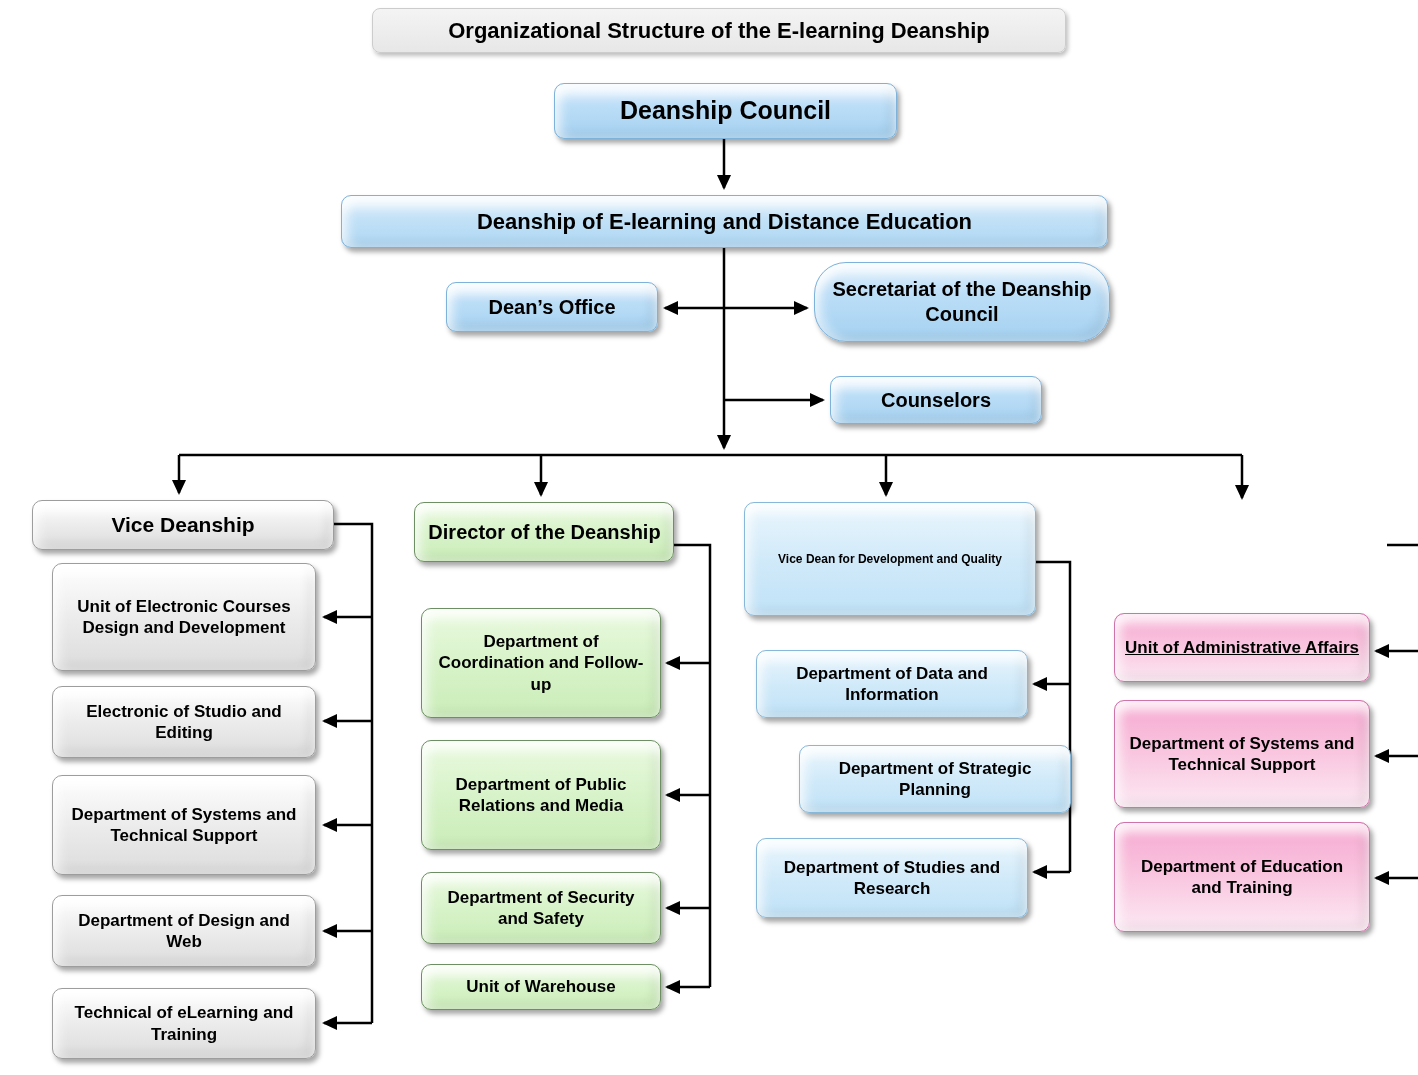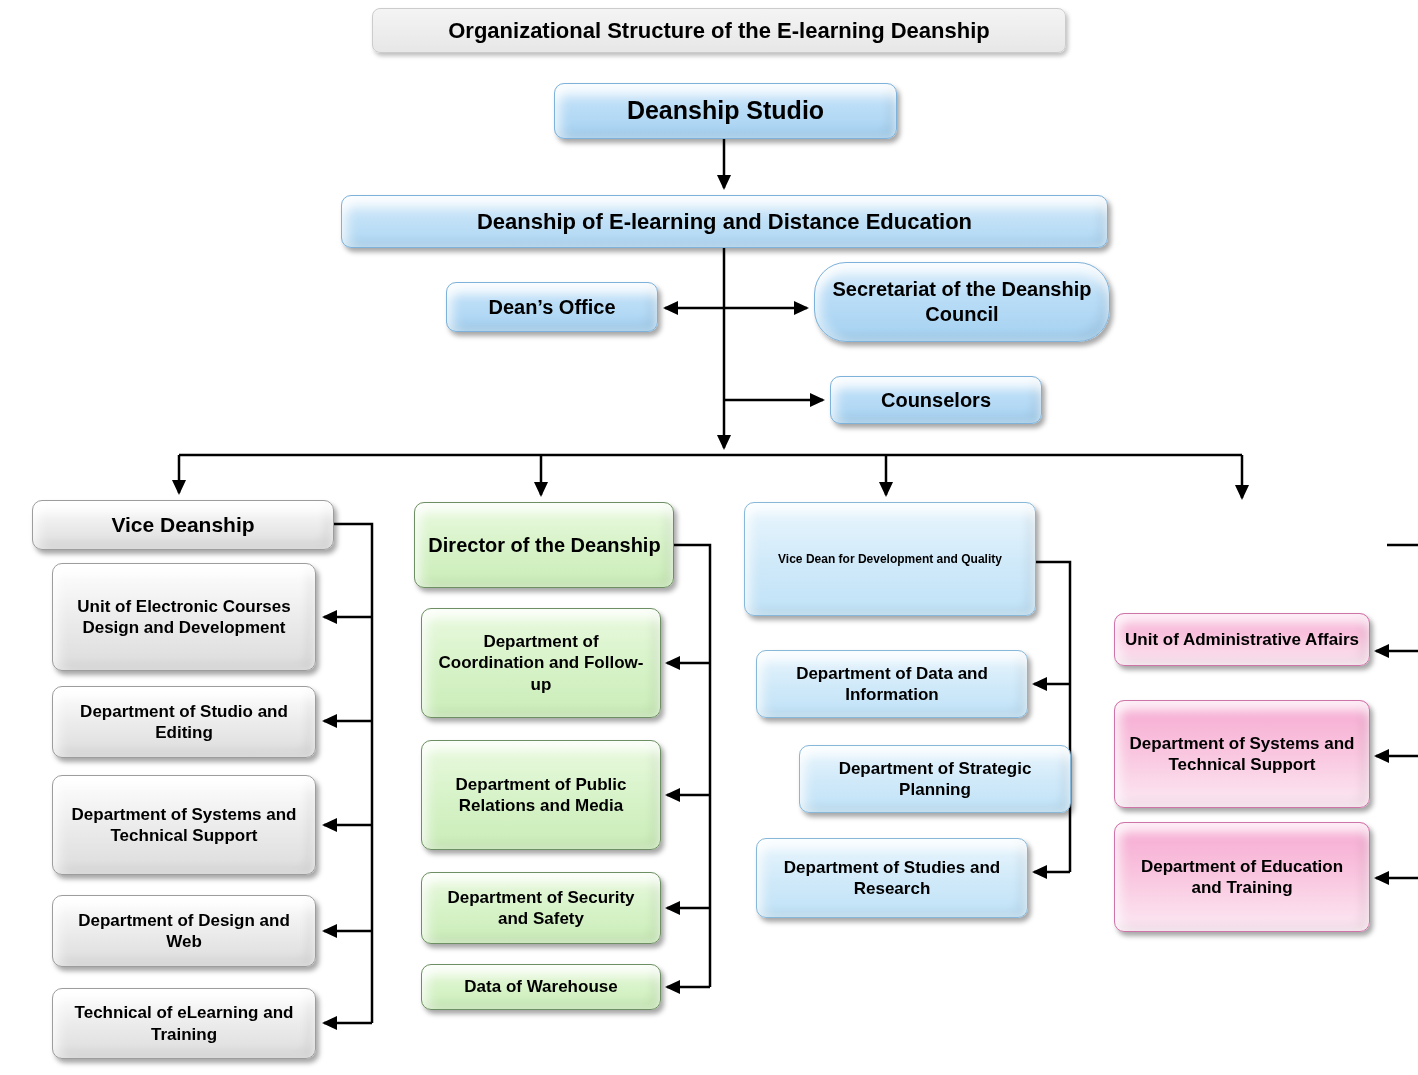--- a/index.html
+++ b/index.html
@@ -99,45 +99,45 @@
       <line x1="1046" y1="872" x2="1010" y2="872" marker-end="url(#arr)"></line>
 
       <line x1="1398" y1="651" x2="1352" y2="651" marker-end="url(#arr)"></line>
       <line x1="1398" y1="756" x2="1352" y2="756" marker-end="url(#arr)"></line>
       <line x1="1398" y1="878" x2="1352" y2="878" marker-end="url(#arr)"></line>
     </g>
   </svg>
 
   <div class="box titlebox" style="left:348px;top:8px;width:694px;height:45px;font-size:22px;">Organizational Structure of the E-learning Deanship</div>
 
-  <div class="box blue bevel" style="left:530px;top:83px;width:343px;height:56px;font-size:25px;">Deanship Studio</div>
+  <div class="box blue bevel" style="left:530px;top:83px;width:343px;height:56px;font-size:25px;">Deanship Council</div>
 
   <div class="box bluewide bevel" style="left:317px;top:195px;width:767px;height:53px;font-size:22px;">Deanship of E-learning and Distance Education</div>
 
   <div class="box blue bevel" style="left:422px;top:282px;width:212px;height:50px;font-size:20px;">Dean’s Office</div>
 
   <div class="box blue bevel" style="left:790px;top:262px;width:296px;height:80px;font-size:20px;border-radius:32px;">Secretariat of the Deanship Council</div>
 
   <div class="box blue bevel" style="left:806px;top:376px;width:212px;height:48px;font-size:20px;">Counselors</div>
 
   <div class="box gray bevel" style="left:8px;top:500px;width:302px;height:50px;font-size:21px;">Vice Deanship</div>
   <div class="box gray bevel" style="left:28px;top:563px;width:264px;height:108px;font-size:17px;">Unit of Electronic Courses Design and Development</div>
-  <div class="box gray bevel" style="left:28px;top:686px;width:264px;height:72px;font-size:17px;">Department of Studio and Editing</div>
+  <div class="box gray bevel" style="left:28px;top:686px;width:264px;height:72px;font-size:17px;">Electronic of Studio and Editing</div>
   <div class="box gray bevel" style="left:28px;top:775px;width:264px;height:100px;font-size:17px;">Department of Systems and Technical Support</div>
   <div class="box gray bevel" style="left:28px;top:895px;width:264px;height:72px;font-size:17px;">Department of Design and Web</div>
   <div class="box gray bevel" style="left:28px;top:988px;width:264px;height:71px;font-size:17px;">Technical of eLearning and Training</div>
 
-  <div class="box green bevel" style="left:390px;top:502px;width:260px;height:86px;font-size:20px;padding-left:11px;">Director of the Deanship</div>
+  <div class="box green bevel" style="left:390px;top:502px;width:260px;height:60px;font-size:20px;padding-left:11px;">Director of the Deanship</div>
   <div class="box green bevel" style="left:397px;top:608px;width:240px;height:110px;font-size:17px;">Department of Coordination and Follow-up</div>
   <div class="box green bevel" style="left:397px;top:740px;width:240px;height:110px;font-size:17px;">Department of Public Relations and Media</div>
   <div class="box green bevel" style="left:397px;top:872px;width:240px;height:72px;font-size:17px;">Department of Security and Safety</div>
-  <div class="box green bevel" style="left:397px;top:964px;width:240px;height:46px;font-size:17px;">Data of Warehouse</div>
+  <div class="box green bevel" style="left:397px;top:964px;width:240px;height:46px;font-size:17px;">Unit of Warehouse</div>
 
   <div class="box bluelight bevel" style="left:720px;top:502px;width:292px;height:114px;font-size:12px;">Vice Dean for Development and Quality</div>
   <div class="box bluelight bevel" style="left:732px;top:650px;width:272px;height:68px;font-size:17px;">Department of Data and Information</div>
   <div class="box bluelight bevel" style="left:775px;top:745px;width:272px;height:68px;font-size:17px;">Department of Strategic Planning</div>
   <div class="box bluelight bevel" style="left:732px;top:838px;width:272px;height:80px;font-size:17px;">Department of Studies and Research</div>
 
-  <div class="box pink bevel" style="left:1090px;top:613px;width:256px;height:53px;font-size:17px;">Unit of Administrative Affairs</div>
+  <div class="box pink bevel" style="left:1090px;top:613px;width:256px;height:69px;font-size:17px;text-decoration:underline;">Unit of Administrative Affairs</div>
   <div class="box pink bevel" style="left:1090px;top:700px;width:256px;height:108px;font-size:17px;">Department of Systems and Technical Support</div>
   <div class="box pink bevel" style="left:1090px;top:822px;width:256px;height:110px;font-size:17px;">Department of Education and Training</div>
 
 </div>
 
 </body></html>

